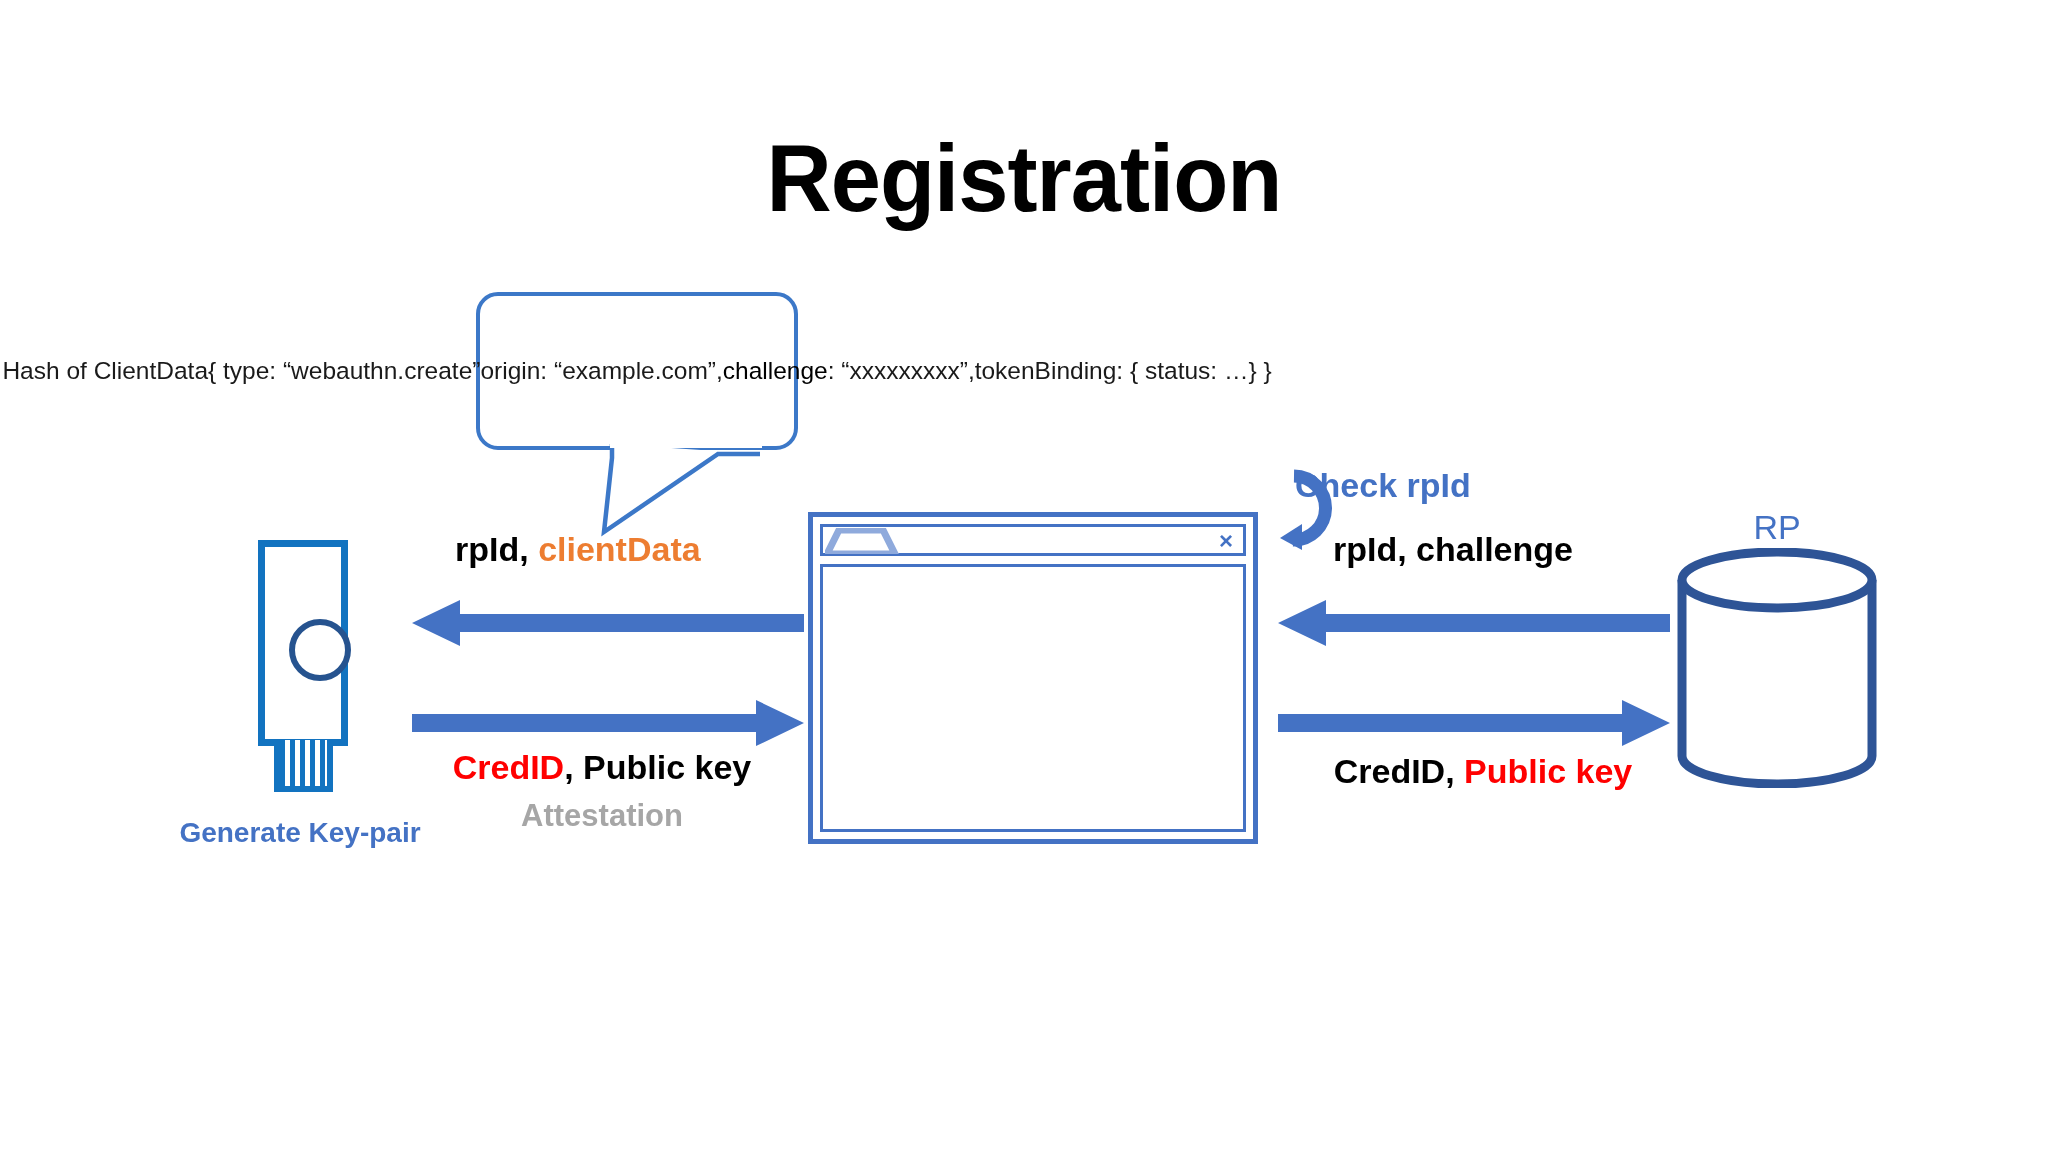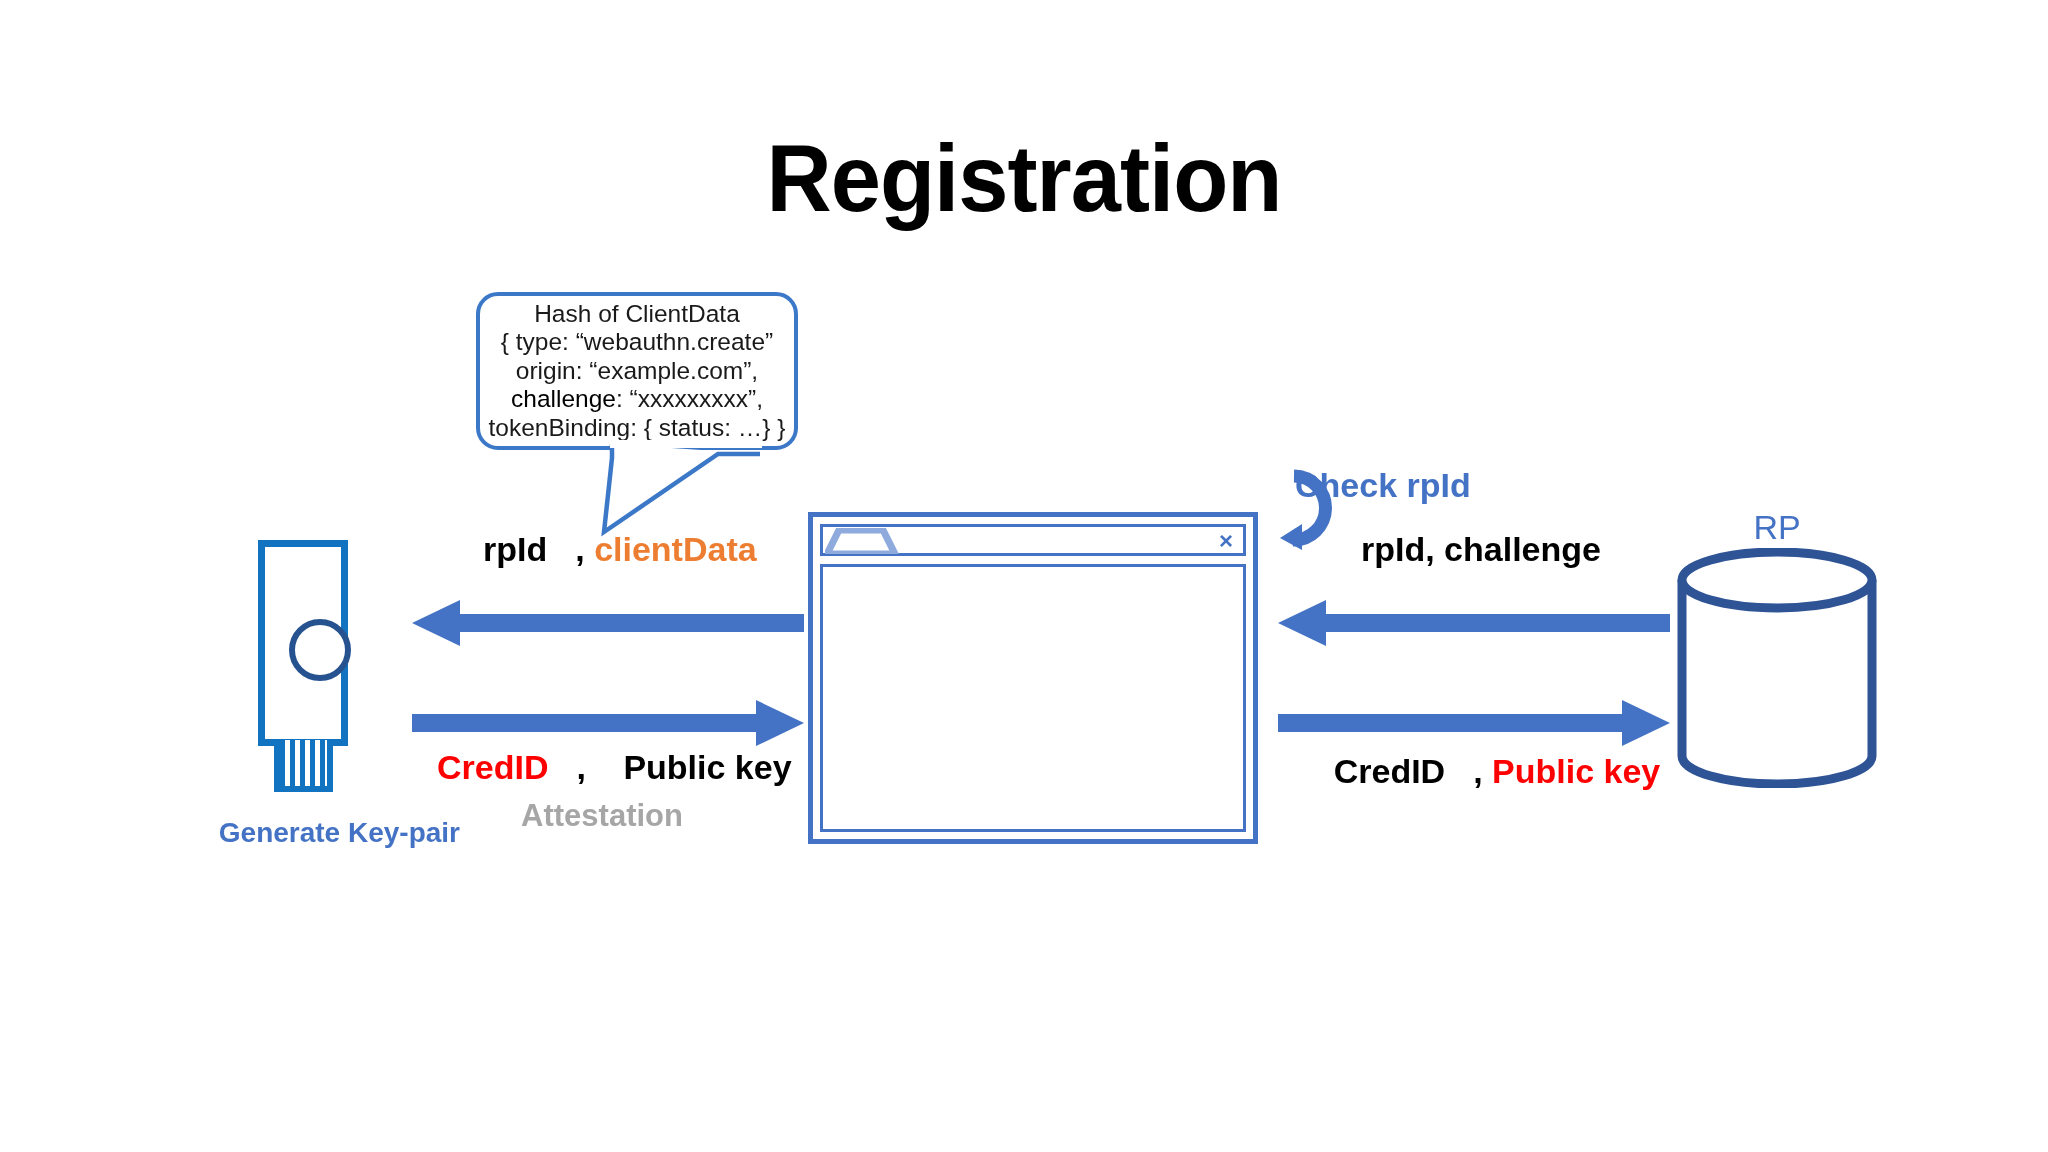--- a/index.html
+++ b/index.html
@@ -39,21 +39,20 @@
   #callout {
     left: 476px;
     top: 292px;
     width: 322px;
     height: 158px;
     border: 4px solid #3C78C8;
     border-radius: 22px;
     background: #ffffff;
     box-sizing: border-box;
     display: flex;
-    flex-direction: column;
     align-items: center;
     justify-content: center;
     padding: 4px 6px;
   }
   .callout-line {
     font-family: "Liberation Sans", sans-serif;
     font-size: 24.5px;
     line-height: 28.5px;
     color: #1a1a1a;
     white-space: nowrap;
@@ -96,21 +95,21 @@
     box-sizing: border-box;
     background:
       repeating-linear-gradient(to right,
         #1273C0 0px, #1273C0 5px,
         #ffffff 5px, #ffffff 10px);
   }
   #token-label {
     left: 140px;
     top: 816px;
     width: 320px;
-    text-align: right;
+    text-align: center;
     color: #4472C4;
     font-weight: bold;
     font-size: 28px;
     line-height: 34px;
     font-family: "Liberation Sans", sans-serif;
   }
 
   
   #browser {
     left: 808px;
@@ -219,21 +218,21 @@
     width: 390px;
     text-align: center;
     font-size: 34px;
   }
   #label-right-second {
     left: 1288px; top: 808px;
     width: 390px;
     text-align: center;
     font-size: 31px;
   }
-  .t-black  { color: #000000; margin-left: 28px; }
+  .t-black  { color: #000000; }
   .t-red    { color: #FF0000; }
   .t-orange { color: #ED7D31; }
   .t-gray   { color: #A6A6A6; }
 </style>
 </head>
 <body>
 
 <div id="stage">
 
   <div class="abs" id="page-title">Registration</div>

